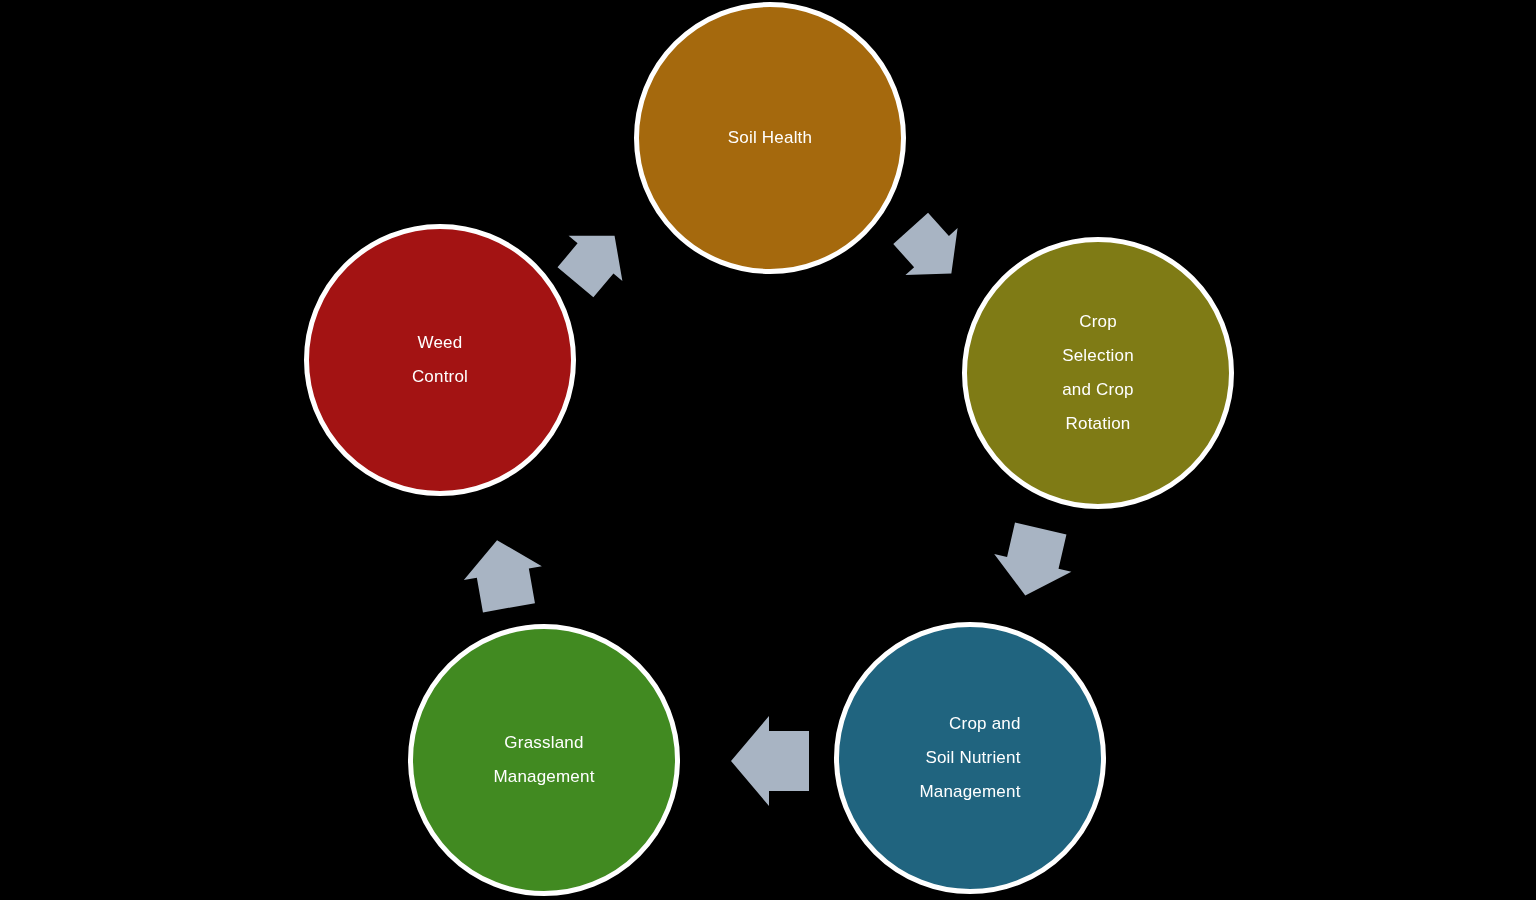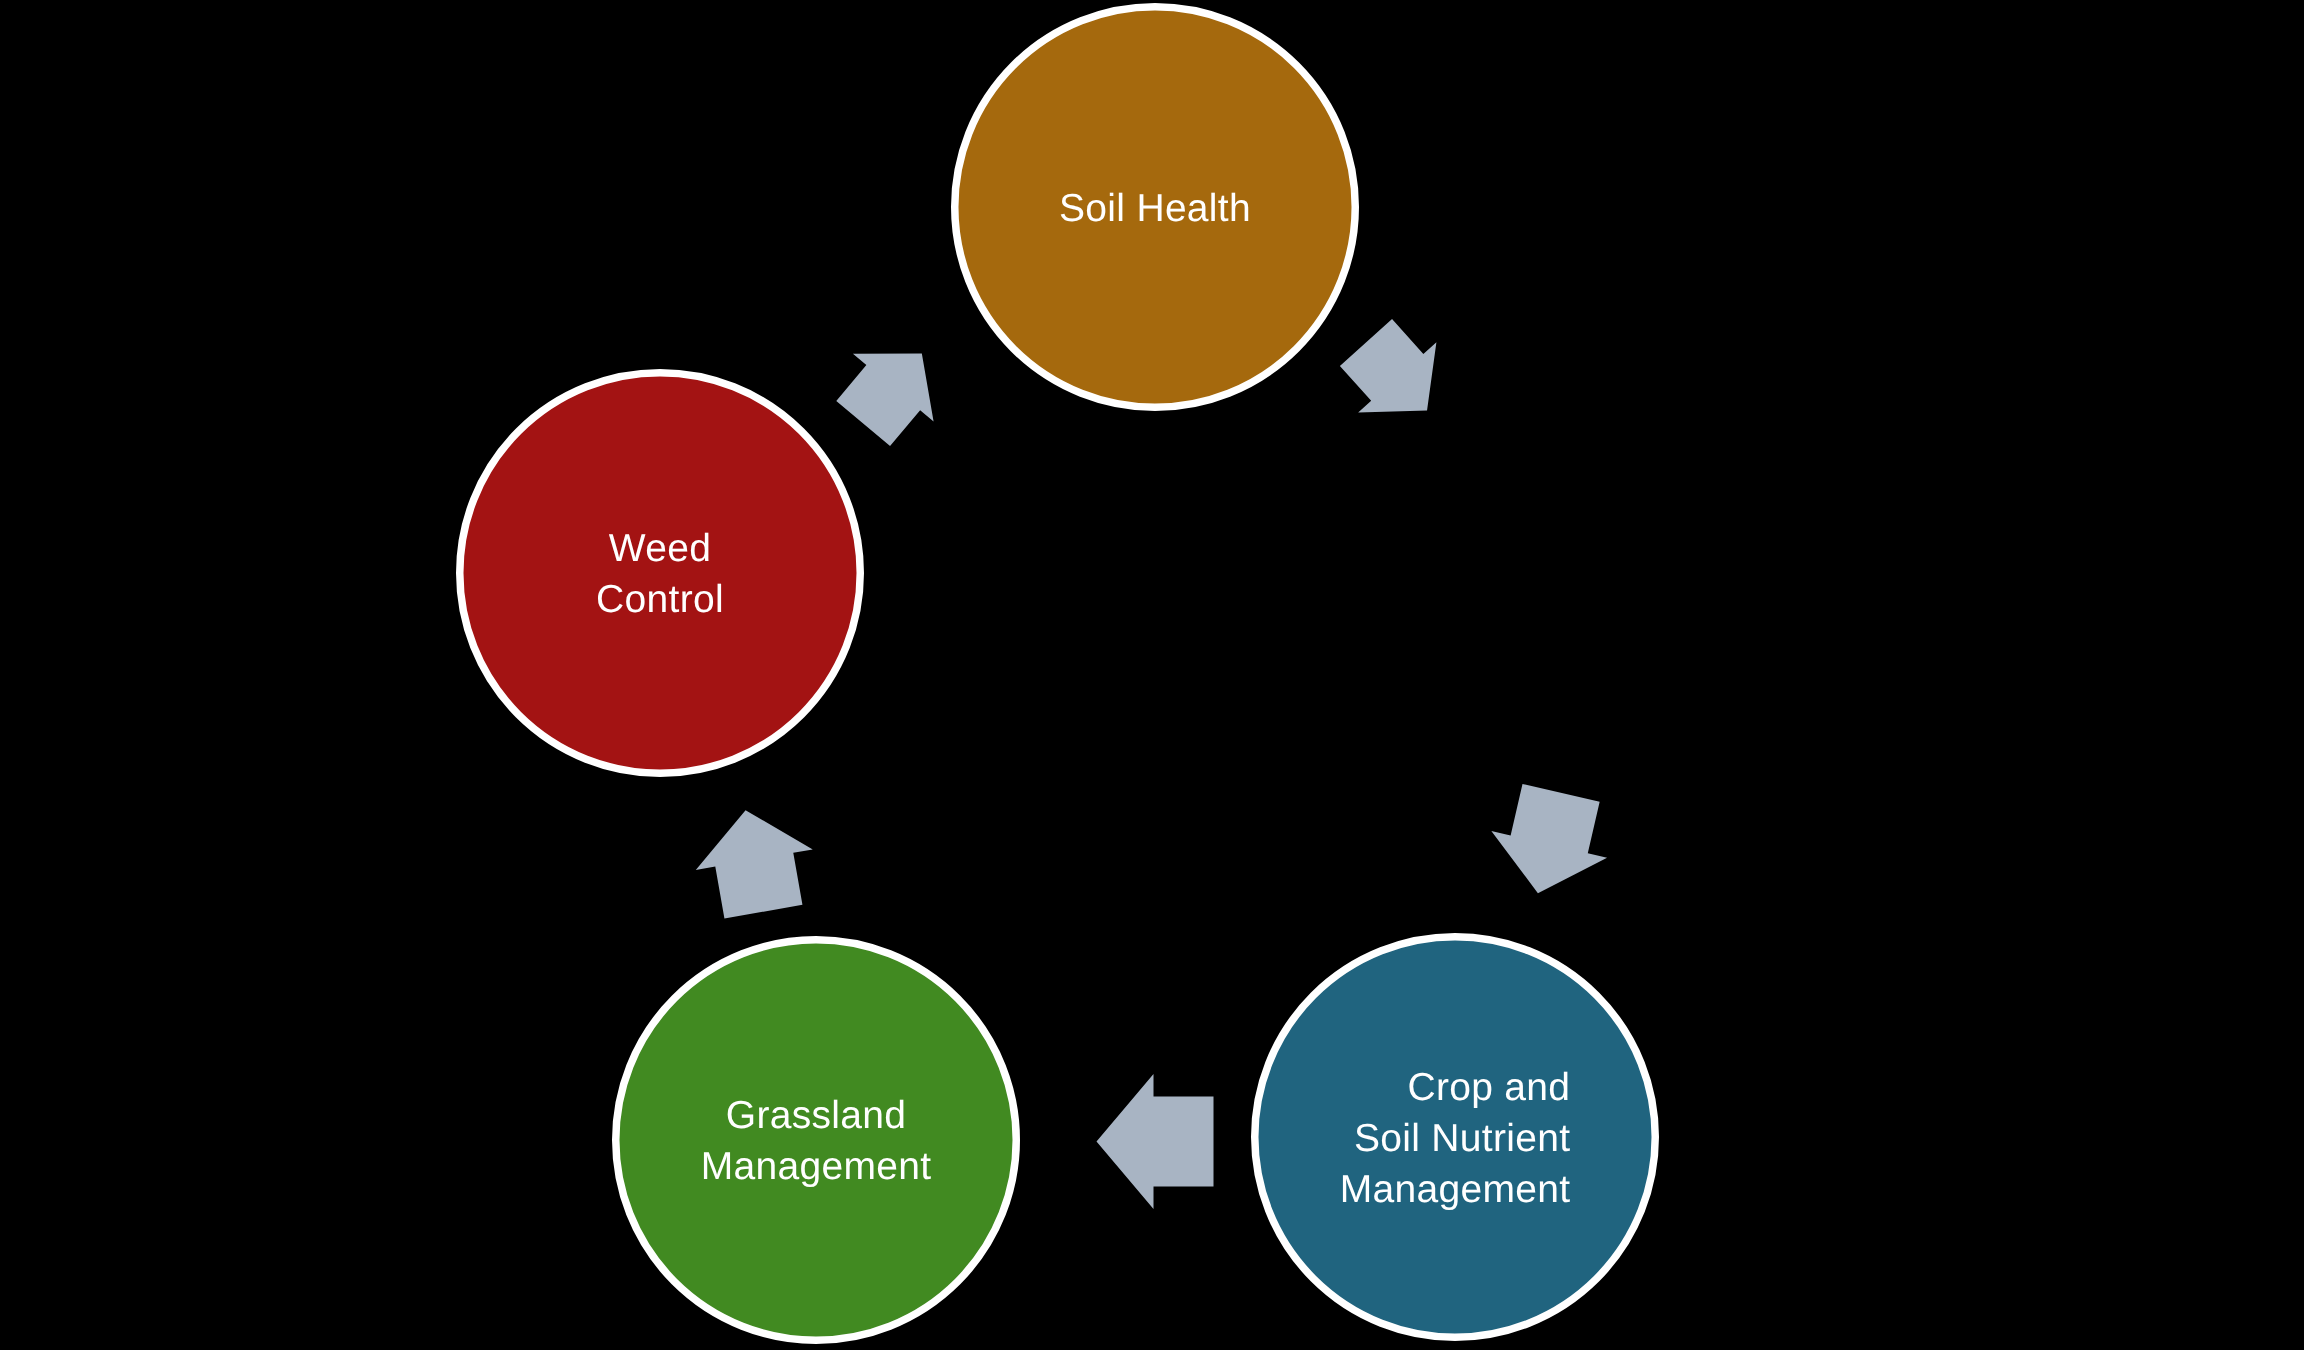--- a/index.html
+++ b/index.html
@@ -22,30 +22,30 @@
     border-radius: 50%;
     border: 5px solid #ffffff;
     box-sizing: border-box;
     display: flex;
     align-items: center;
     justify-content: center;
     text-align: center;
   }
   .node-label {
     color: #ffffff;
-    font-size: 26px;
+    font-size: 17px;
     line-height: 34px;
     white-space: pre-line;
     letter-spacing: 0.2px;
   }
   .node-soil-health        { left: 634px; top: 2px;   }
   .node-crop-selection     { left: 962px; top: 237px; }
   .node-crop-soil-nutrient { left: 834px; top: 622px; text-align: right; }
   .node-grassland          { left: 408px; top: 624px; text-align: center; }
-  .node-weed-control       { left: 304px; top: 246px; }
+  .node-weed-control       { left: 304px; top: 224px; }
 
   .arrow {
     position: absolute;
     width: 78px;
     height: 90px;
     overflow: visible;
   }
   .arrow-1 { left: 556px; top: 214px; transform: rotate(-50deg)  scale(0.78); }
   .arrow-2 { left: 892px; top: 206px; transform: rotate(48deg)   scale(0.78); }
   .arrow-3 { left: 994px; top: 517px; transform: rotate(103deg)  scale(0.88); }
@@ -54,20 +54,26 @@
 </style>
 </head>
 <body>
 
 <div class="stage">
 
   <div class="node node-soil-health" style="background-color: rgb(165, 105, 13);">
     <div class="node-label">Soil Health</div>
   </div>
 
+  <div class="node node-crop-selection" style="background-color: rgb(127, 123, 21);">
+    <div class="node-label">Crop
+Selection
+and Crop
+Rotation</div>
+  </div>
 
   <div class="node node-crop-soil-nutrient" style="background-color: rgb(32, 100, 127);">
     <div class="node-label">Crop and
 Soil Nutrient
 Management</div>
   </div>
 
   <div class="node node-grassland" style="background-color: rgb(65, 138, 33);">
     <div class="node-label">Grassland
 Management</div>

